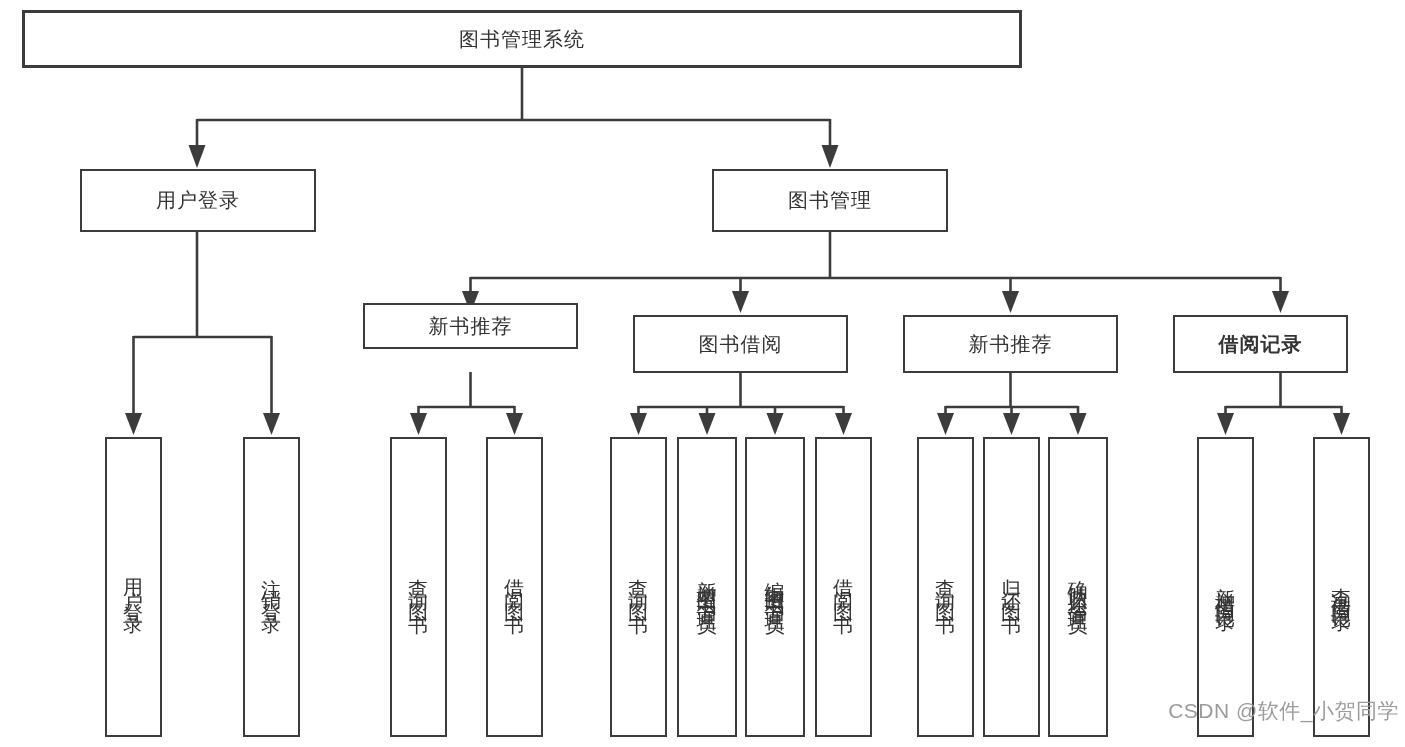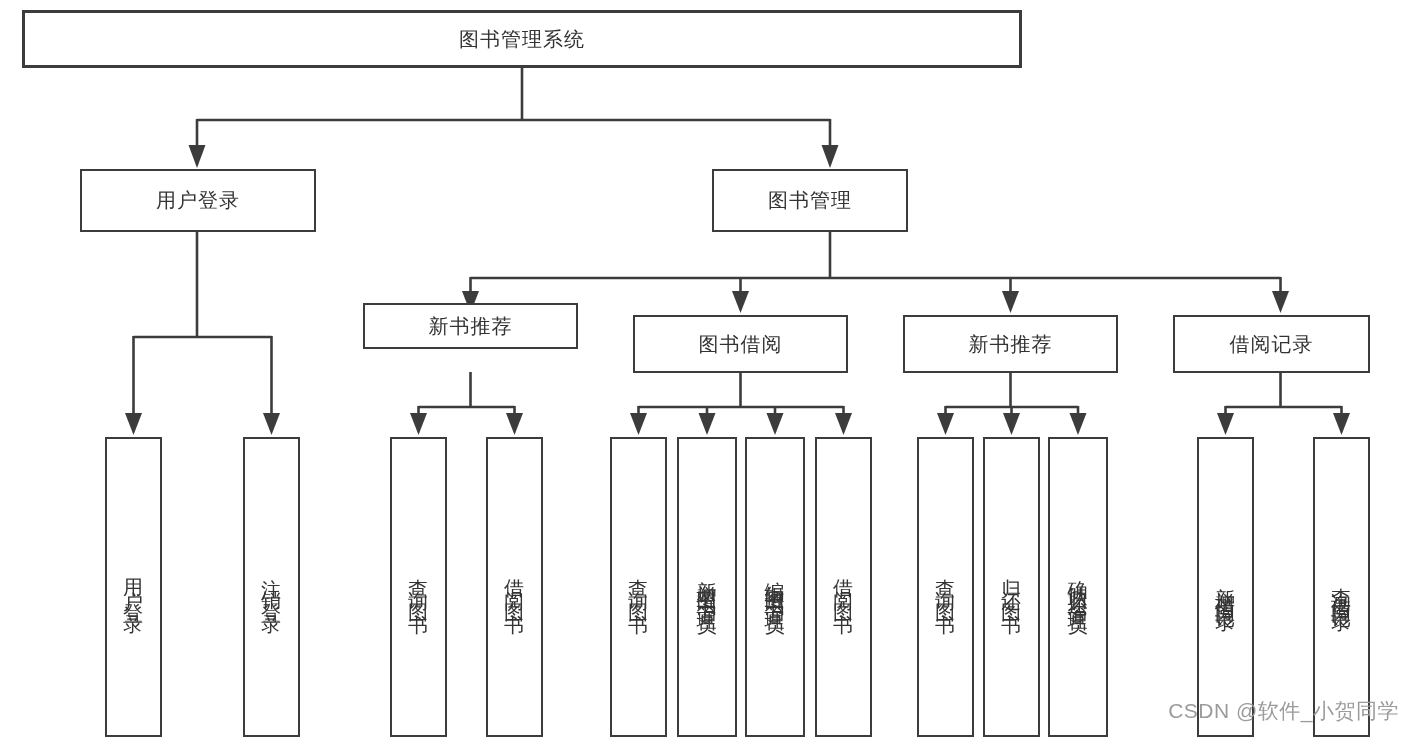--- a/index.html
+++ b/index.html
@@ -136,34 +136,34 @@
     </g>
   </svg>
 
   <div class="node hbox root-box" style="left:22px; top:10px; width:1000px; height:58px;">
     <span>图书管理系统</span>
   </div>
 
   <div class="node hbox" style="left:80px; top:169px; width:236px; height:63px;">
     <span>用户登录</span>
   </div>
-  <div class="node hbox" style="left:712px; top:169px; width:196px; height:63px;">
+  <div class="node hbox" style="left:712px; top:169px; width:236px; height:63px;">
     <span>图书管理</span>
   </div>
 
   <div class="node hbox" style="left:363px; top:303px; width:215px; height:46px;">
     <span>新书推荐</span>
   </div>
   <div class="node hbox" style="left:633px; top:315px; width:215px; height:58px;">
     <span>图书借阅</span>
   </div>
   <div class="node hbox" style="left:903px; top:315px; width:215px; height:58px;">
     <span>新书推荐</span>
   </div>
-  <div class="node hbox" style="left:1173px; top:315px; width:197px; height:58px;">
+  <div class="node hbox" style="left:1173px; top:315px; width:175px; height:58px;font-weight:bold;">
     <span>借阅记录</span>
   </div>
 
   <div class="node vbox" style="left:105px;">
     <span class="vlabel">用户登录</span>
   </div>
   <div class="node vbox" style="left:243px;">
     <span class="vlabel">注销登录</span>
   </div>
 

